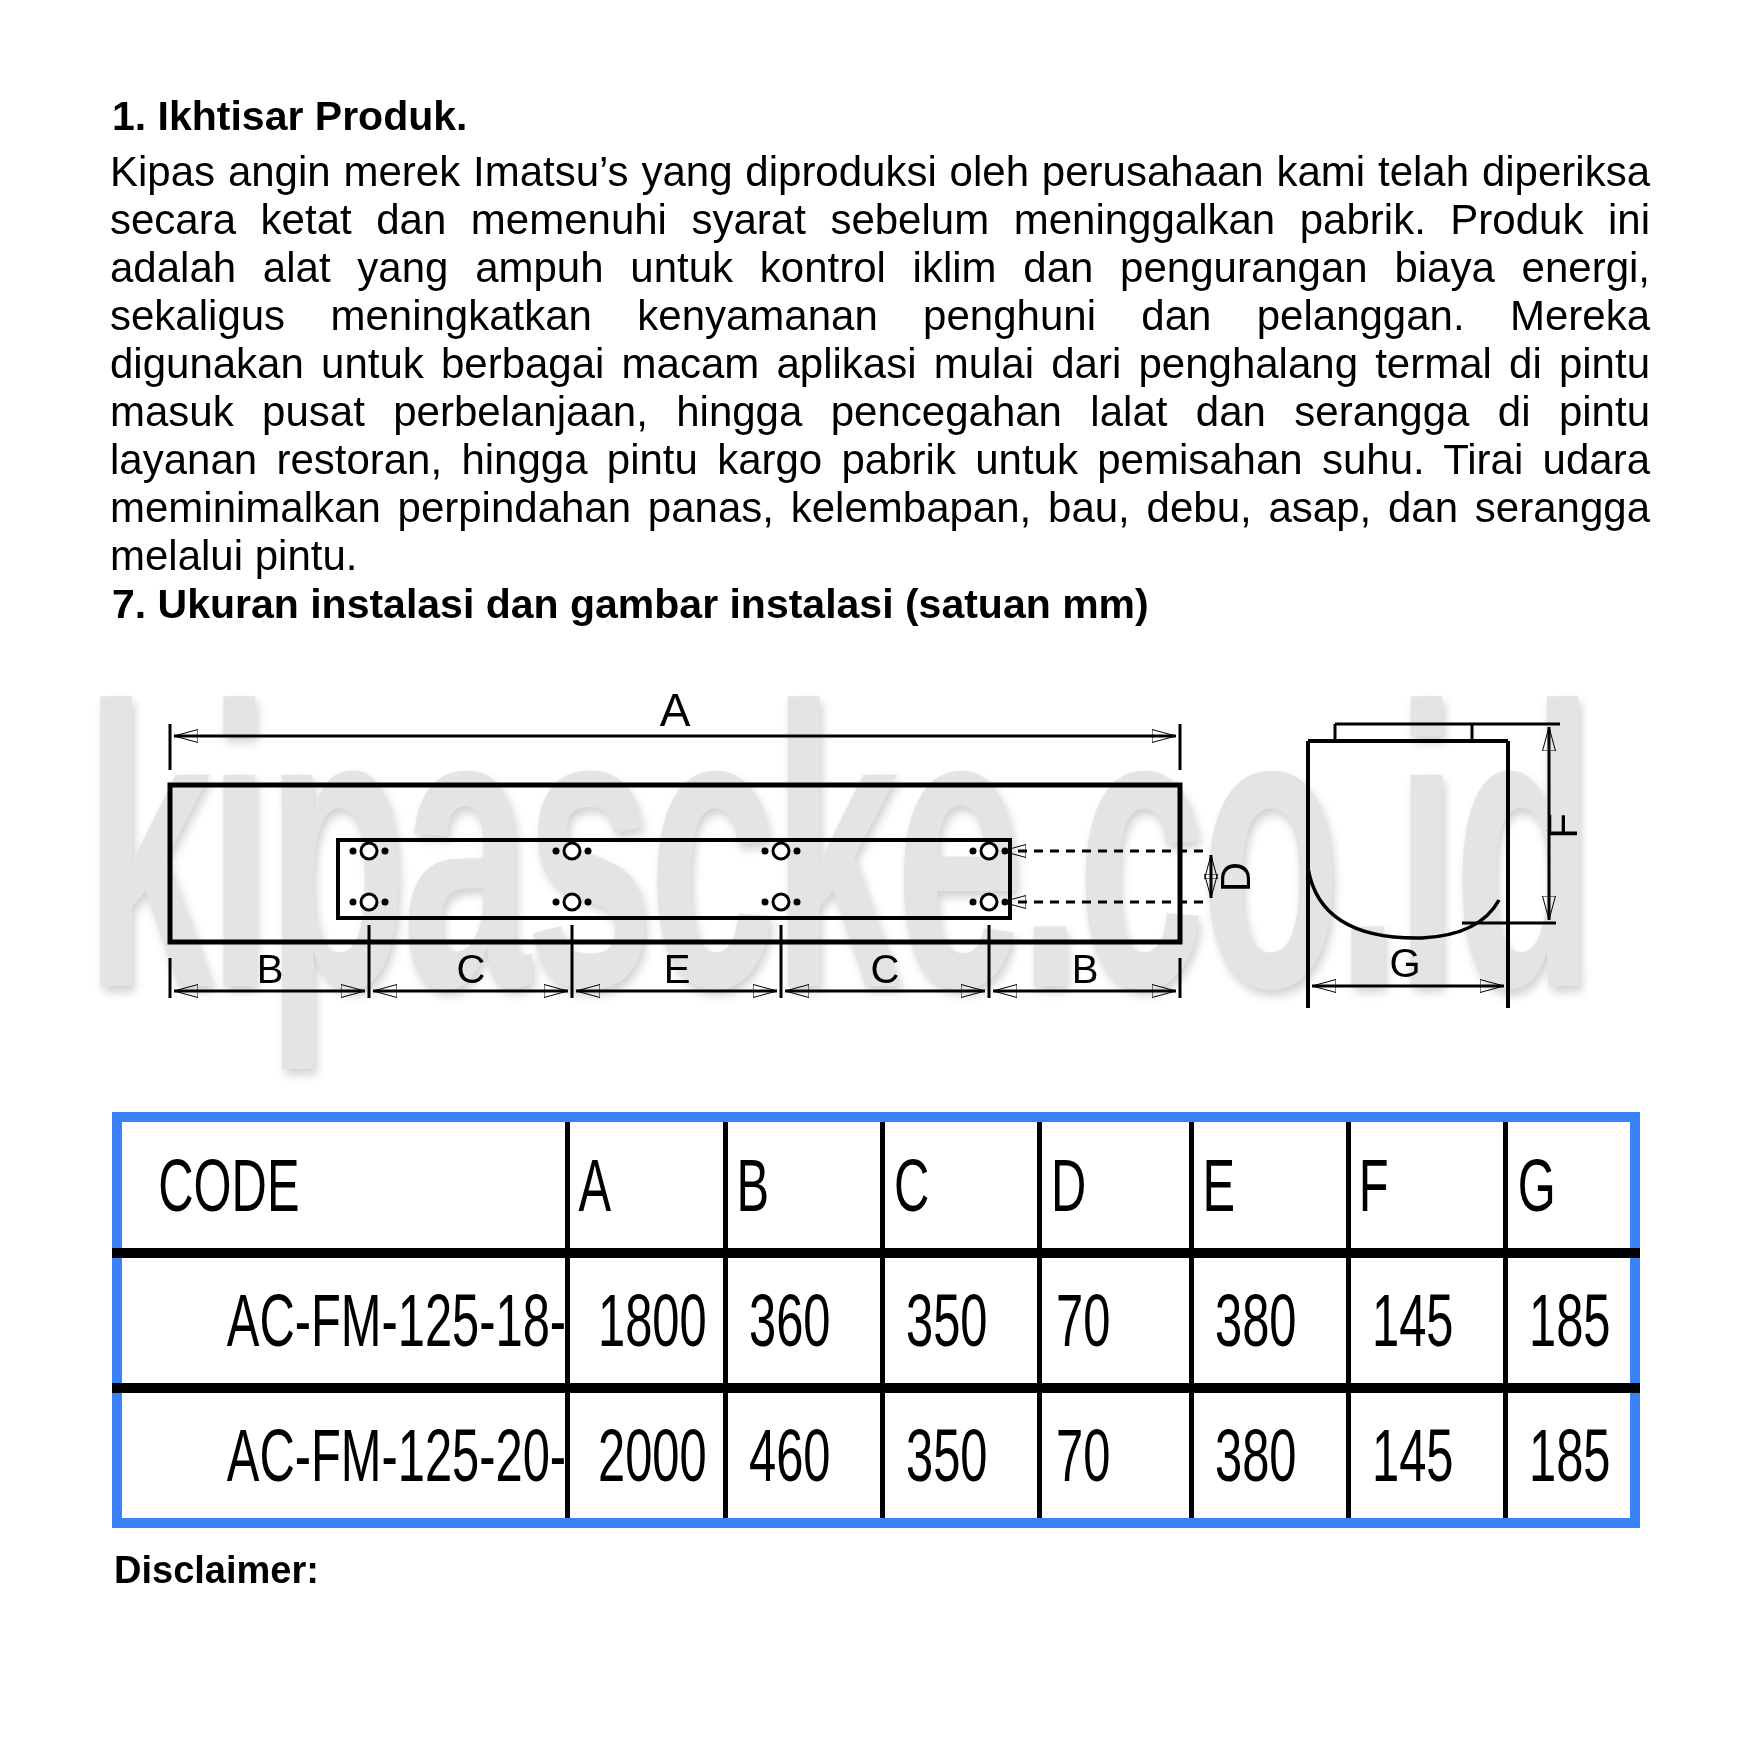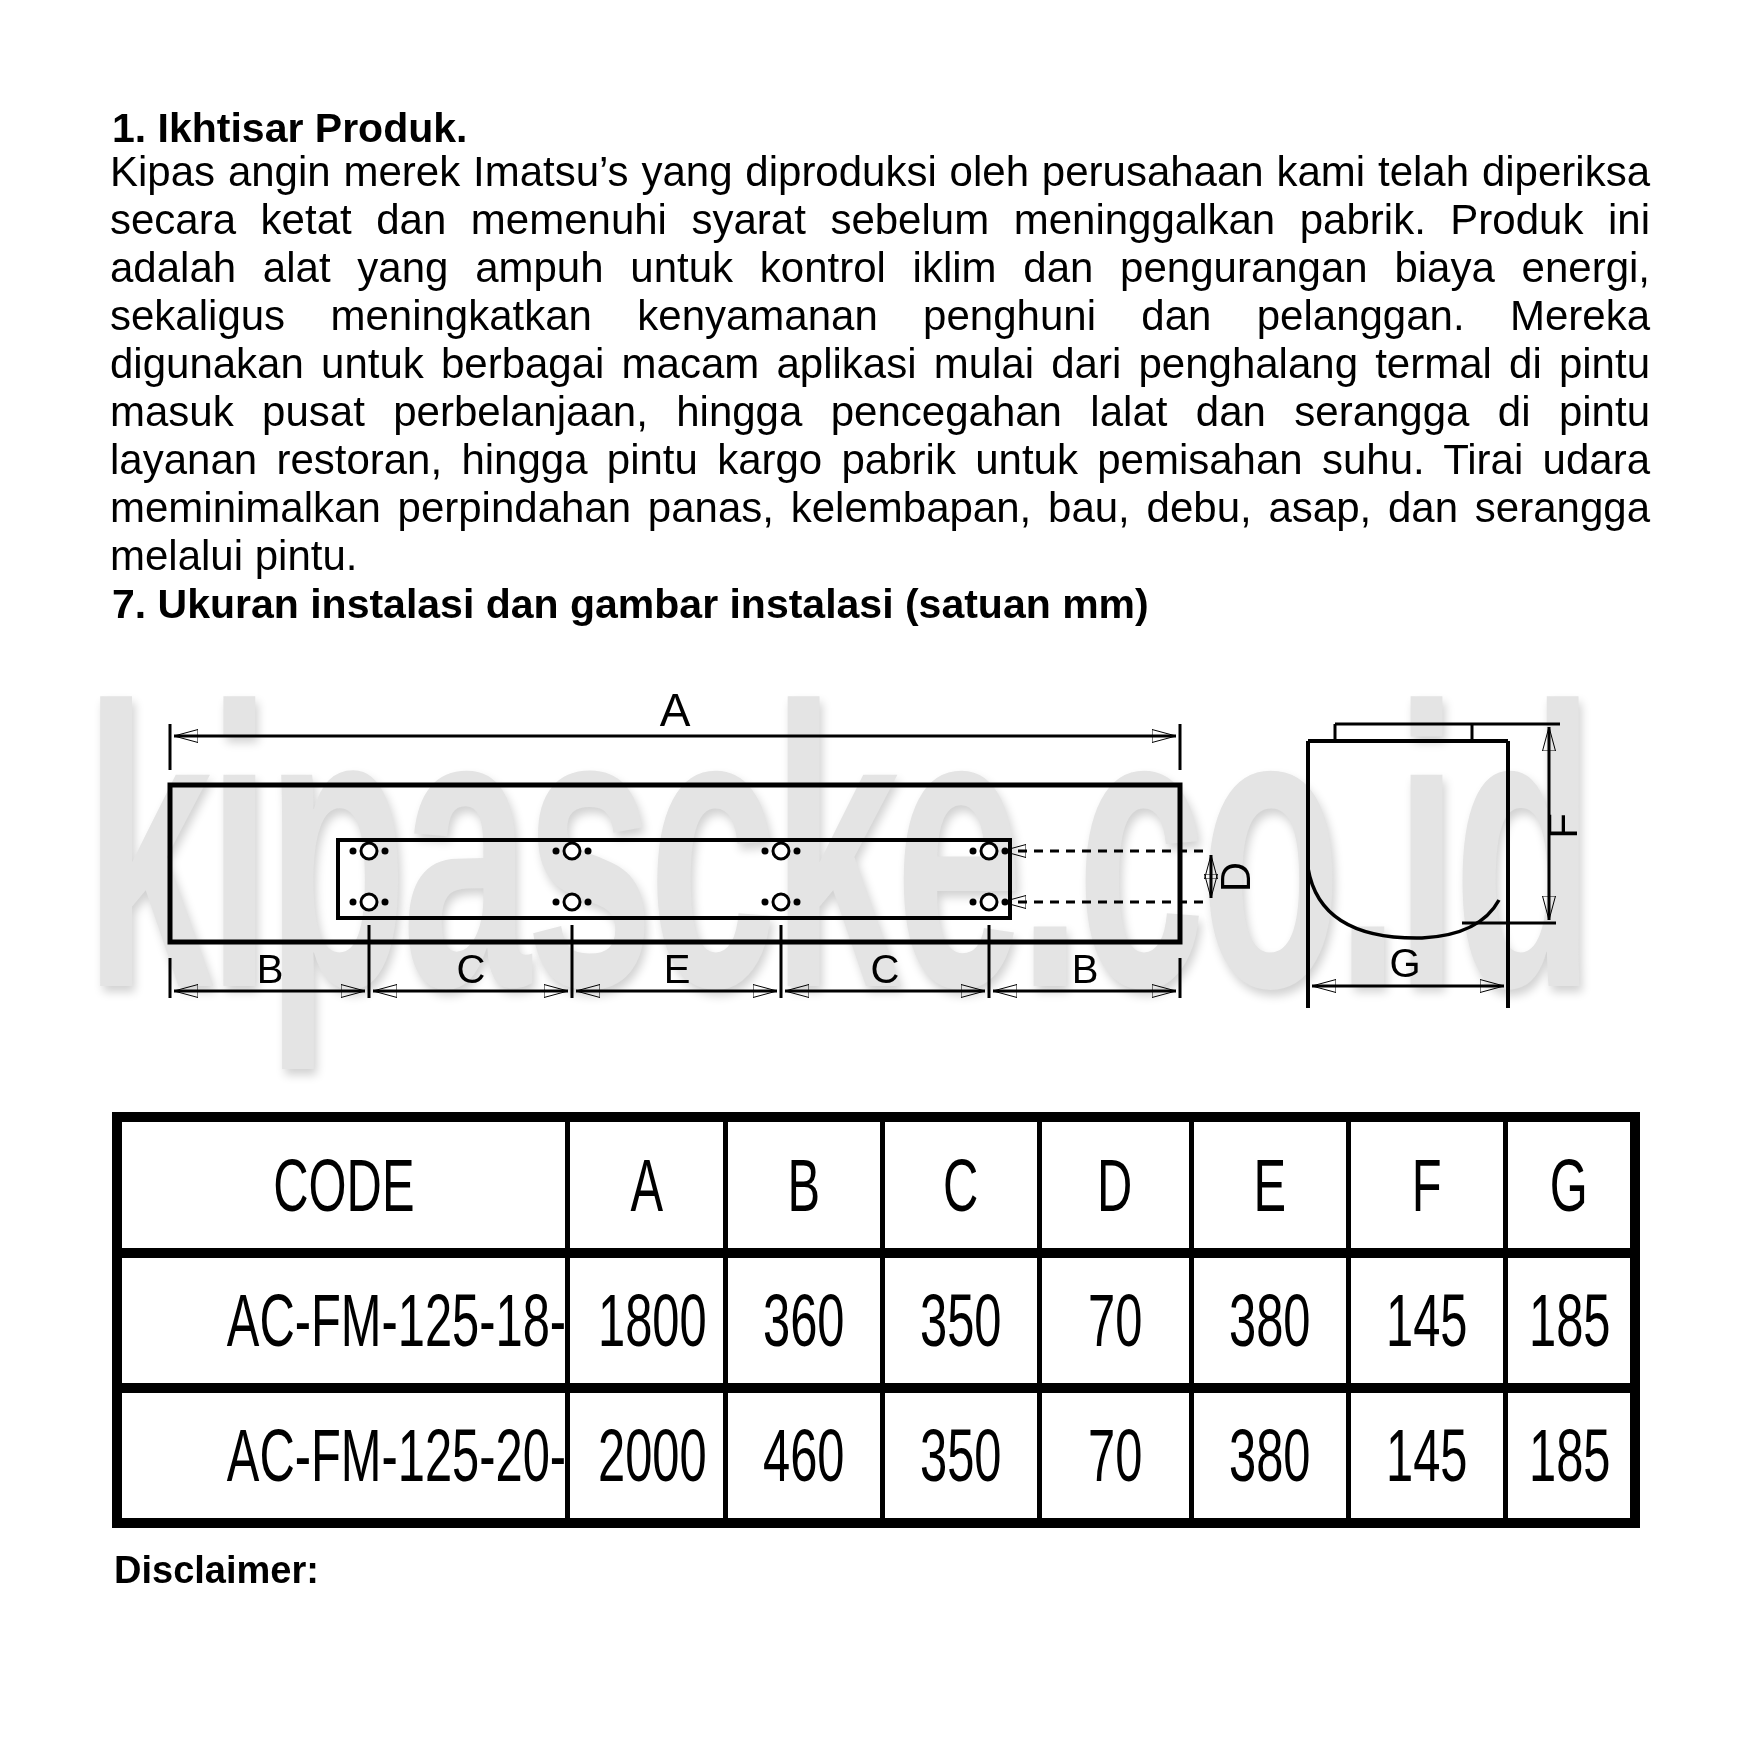--- a/index.html
+++ b/index.html
@@ -31,22 +31,22 @@
     user-select:none;
   }
   .diagram{
     position:absolute;left:0;top:630px;width:1751px;height:430px;
   }
   .diagram line,.diagram rect,.diagram path{stroke:#000;fill:none;}
   .diagram text{fill:#000;stroke:none;font-family:"Liberation Sans", sans-serif;}
   .dims-table{
     position:absolute;left:112px;top:1112px;
     width:1528px;table-layout:fixed;
-    border-collapse:collapse;border:10px solid #000000;
-    text-align:center;
+    border-collapse:collapse;border:10px solid #3b82f6;
+    text-align:left;
   }
   .dims-table td{
     border-left:5px solid #000;border-top:10px solid #000;
     padding:0;vertical-align:middle;height:125px;
     overflow:hidden;
   }
   .dims-table tr.hdr td{border-top:none;height:126px;}
   .dims-table td:first-child{border-left:none;}
   .cell-text{
     display:inline-block;font-size:74px;font-weight:normal;
@@ -60,21 +60,21 @@
   .disc-body{
     position:absolute;left:114px;top:1592px;width:1600px;
     font-size:38px;line-height:48px;
   }
 </style>
 </head>
 <body>
 
 <div class="page">
 
-  <div class="sec-heading" style="top:104px;text-align:right;">1. Ikhtisar Produk.</div>
+  <div class="sec-heading" style="top:92px;text-align:right;">1. Ikhtisar Produk.</div>
 
   <div class="body-text">Kipas angin merek Imatsu’s yang diproduksi oleh perusahaan kami telah diperiksa secara ketat dan memenuhi syarat sebelum meninggalkan pabrik. Produk ini adalah alat yang ampuh untuk kontrol iklim dan pengurangan biaya energi, sekaligus meningkatkan kenyamanan penghuni dan pelanggan. Mereka digunakan untuk berbagai macam aplikasi mulai dari penghalang termal di pintu masuk pusat perbelanjaan, hingga pencegahan lalat dan serangga di pintu layanan restoran, hingga pintu kargo pabrik untuk pemisahan suhu. Tirai udara meminimalkan perpindahan panas, kelembapan, bau, debu, asap, dan serangga melalui pintu.</div>
 
   <div class="sec-heading" style="top:580px;">7. Ukuran instalasi dan gambar instalasi (satuan mm)</div>
 
   <div class="watermark">kipascke.co.id</div>
 
   <svg class="diagram" viewBox="0 0 1751 430">
     <defs>
       <marker id="arr" markerWidth="26" markerHeight="16" refX="24" refY="8" orient="auto-start-reverse" markerUnits="userSpaceOnUse">

